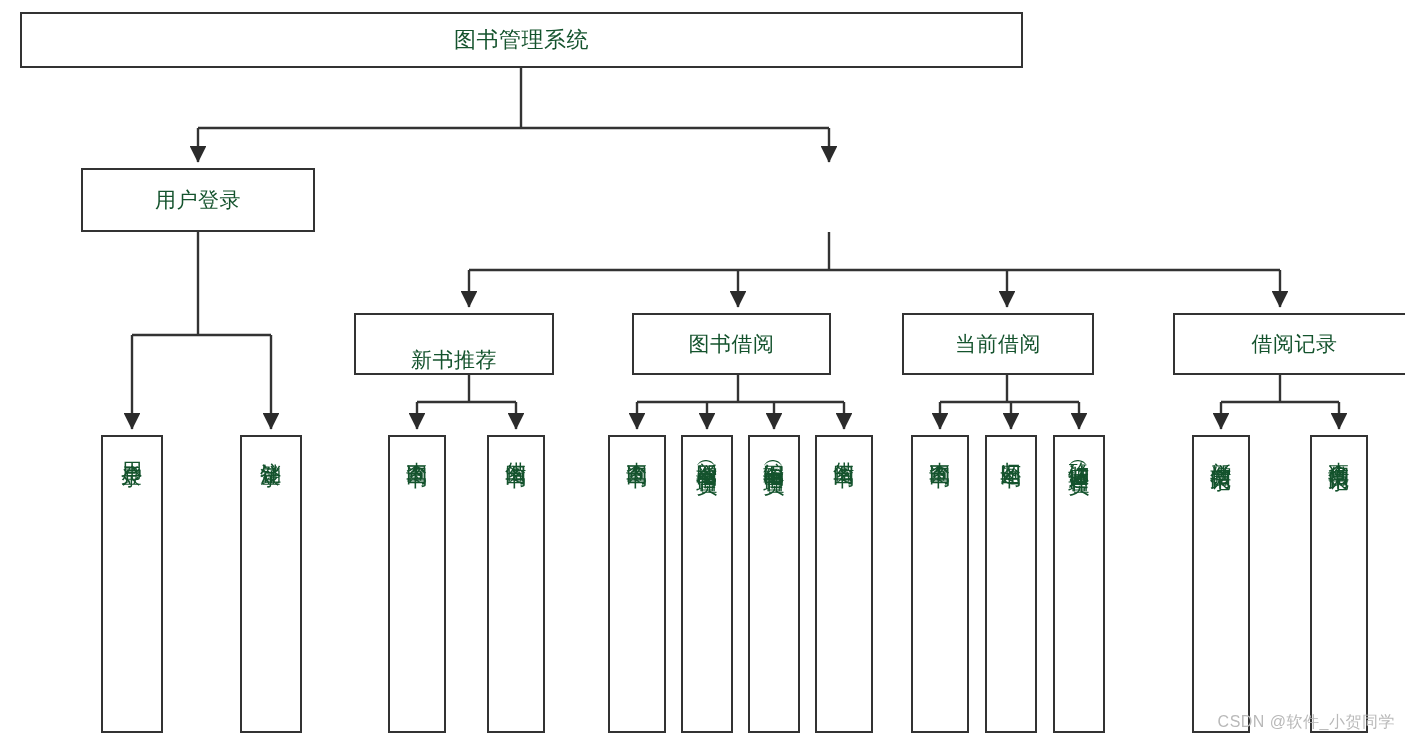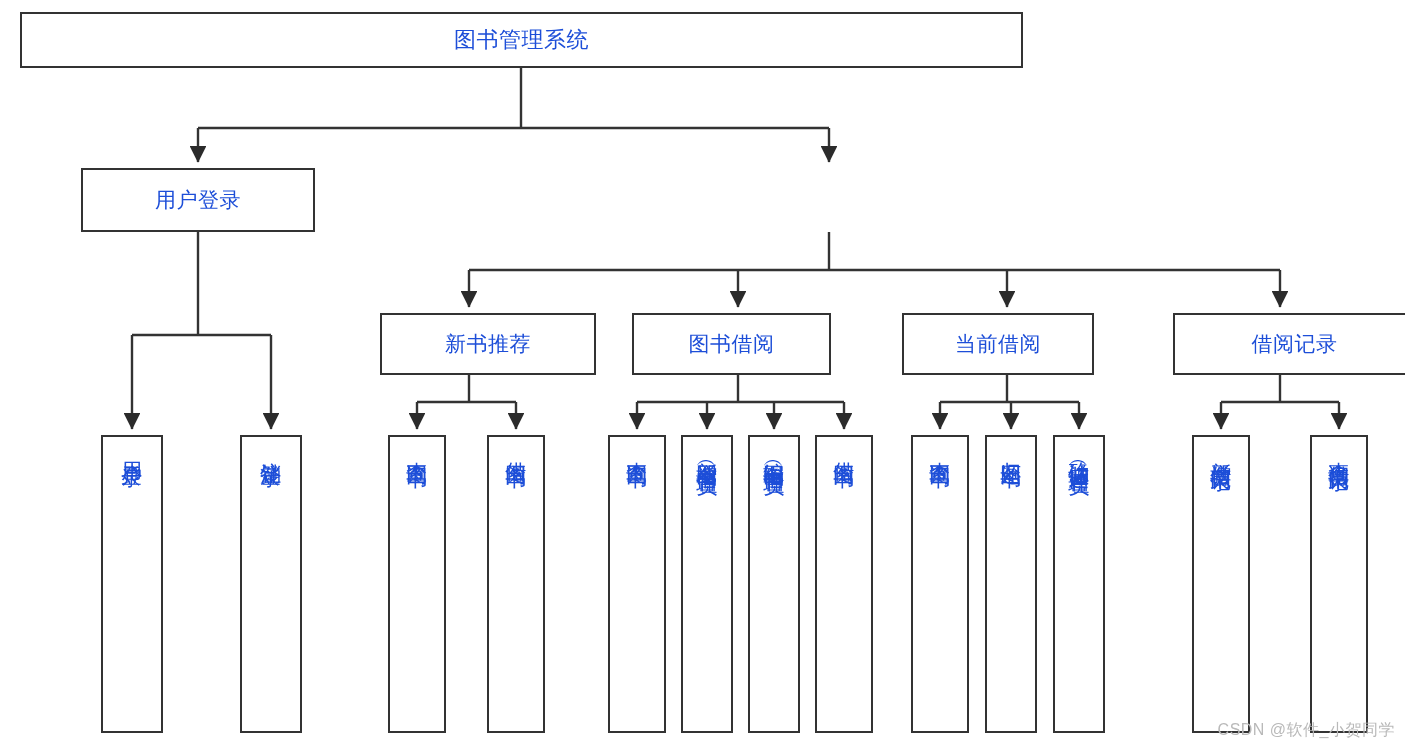--- a/index.html
+++ b/index.html
@@ -29,21 +29,21 @@
     pointer-events: none;
   }
   .node {
     position: absolute;
     box-sizing: border-box;
     background: #ffffff;
     border: 2.5px solid #333333;
     display: flex;
     align-items: center;
     justify-content: center;
-    color: #1d4ed8;
+    color: #14532d;
   }
   .node .label {
     font-size: 21px;
     line-height: 1.18;
     letter-spacing: 0.5px;
     white-space: nowrap;
   }
   .node.root .label { font-size: 22px; }
   .node.branch .label { font-size: 21px; }
   .node.leaf {
@@ -56,21 +56,21 @@
     text-orientation: upright;
     font-size: 21px;
     line-height: 1.22;
     letter-spacing: 2px;
     white-space: normal;
     max-height: 100%;
   }
   #watermark {
     position: absolute;
     right: 10px;
-    bottom: 6px;
+    bottom: 14px;
     font-size: 16px;
     color: #b9b9b9;
     letter-spacing: 0.5px;
     user-select: none;
   }
 </style>
 </head>
 <body>
 
 <div id="diagram-root">
@@ -126,21 +126,21 @@
   </svg>
 
   <div class="node root" id="node-root" style="left: 20px; top: 12px; width: 1003px; height: 56px;">
     <span class="label">图书管理系统</span>
   </div>
 
   <div class="node branch" id="node-user-login" style="left: 81px; top: 168px; width: 234px; height: 64px;">
     <span class="label">用户登录</span>
   </div>
 
-  <div class="node branch" id="node-new-book-rec" style="left: 380px; top: 313px; width: 216px; height: 62px;">
+  <div class="node branch" id="node-new-book-rec" style="left: 354px; top: 313px; width: 200px; height: 62px; align-items: flex-end;">
     <span class="label">新书推荐</span>
   </div>
   <div class="node branch" id="node-book-borrow" style="left: 632px; top: 313px; width: 199px; height: 62px;">
     <span class="label">图书借阅</span>
   </div>
   <div class="node branch" id="node-current-borrow" style="left: 902px; top: 313px; width: 192px; height: 62px;">
     <span class="label">当前借阅</span>
   </div>
   <div class="node branch" id="node-borrow-record" style="left: 1173px; top: 313px; width: 243px; height: 62px;">
     <span class="label">借阅记录</span>

